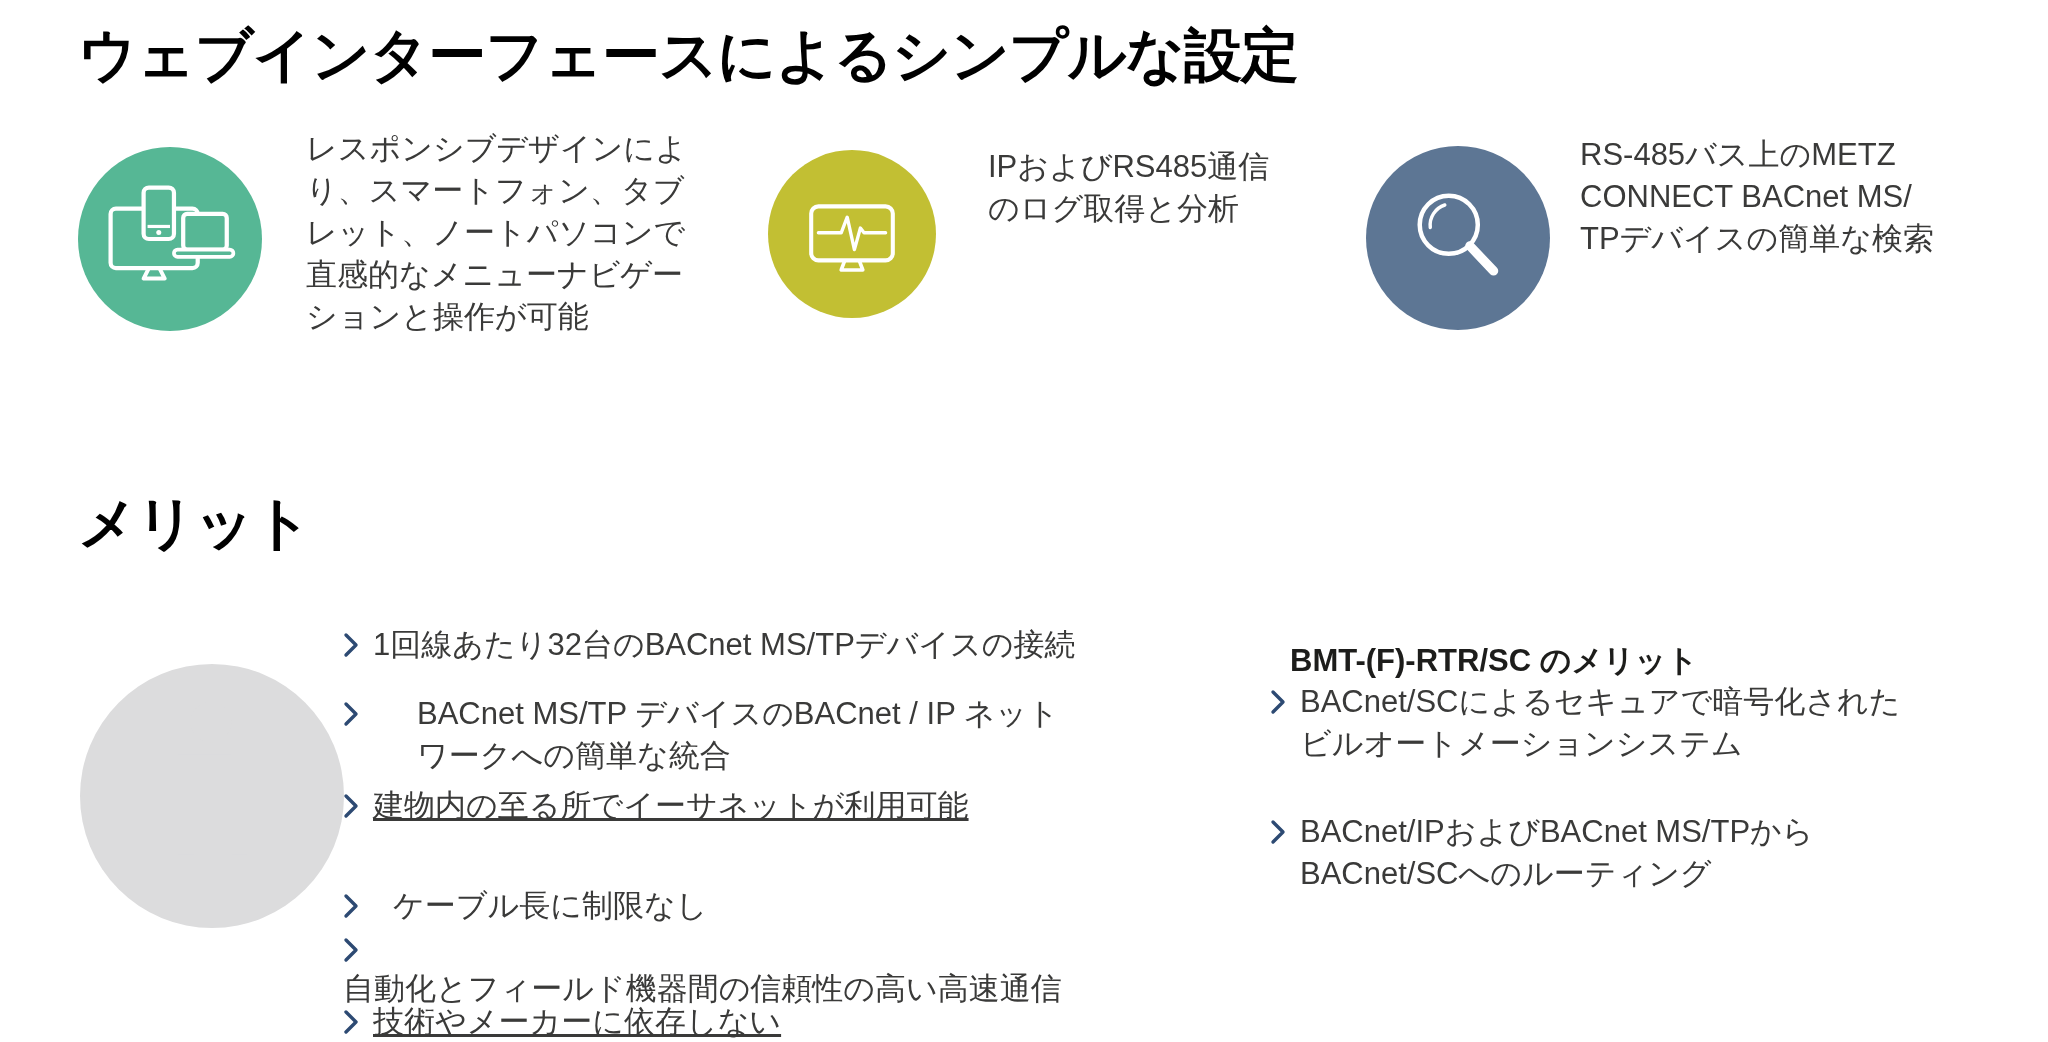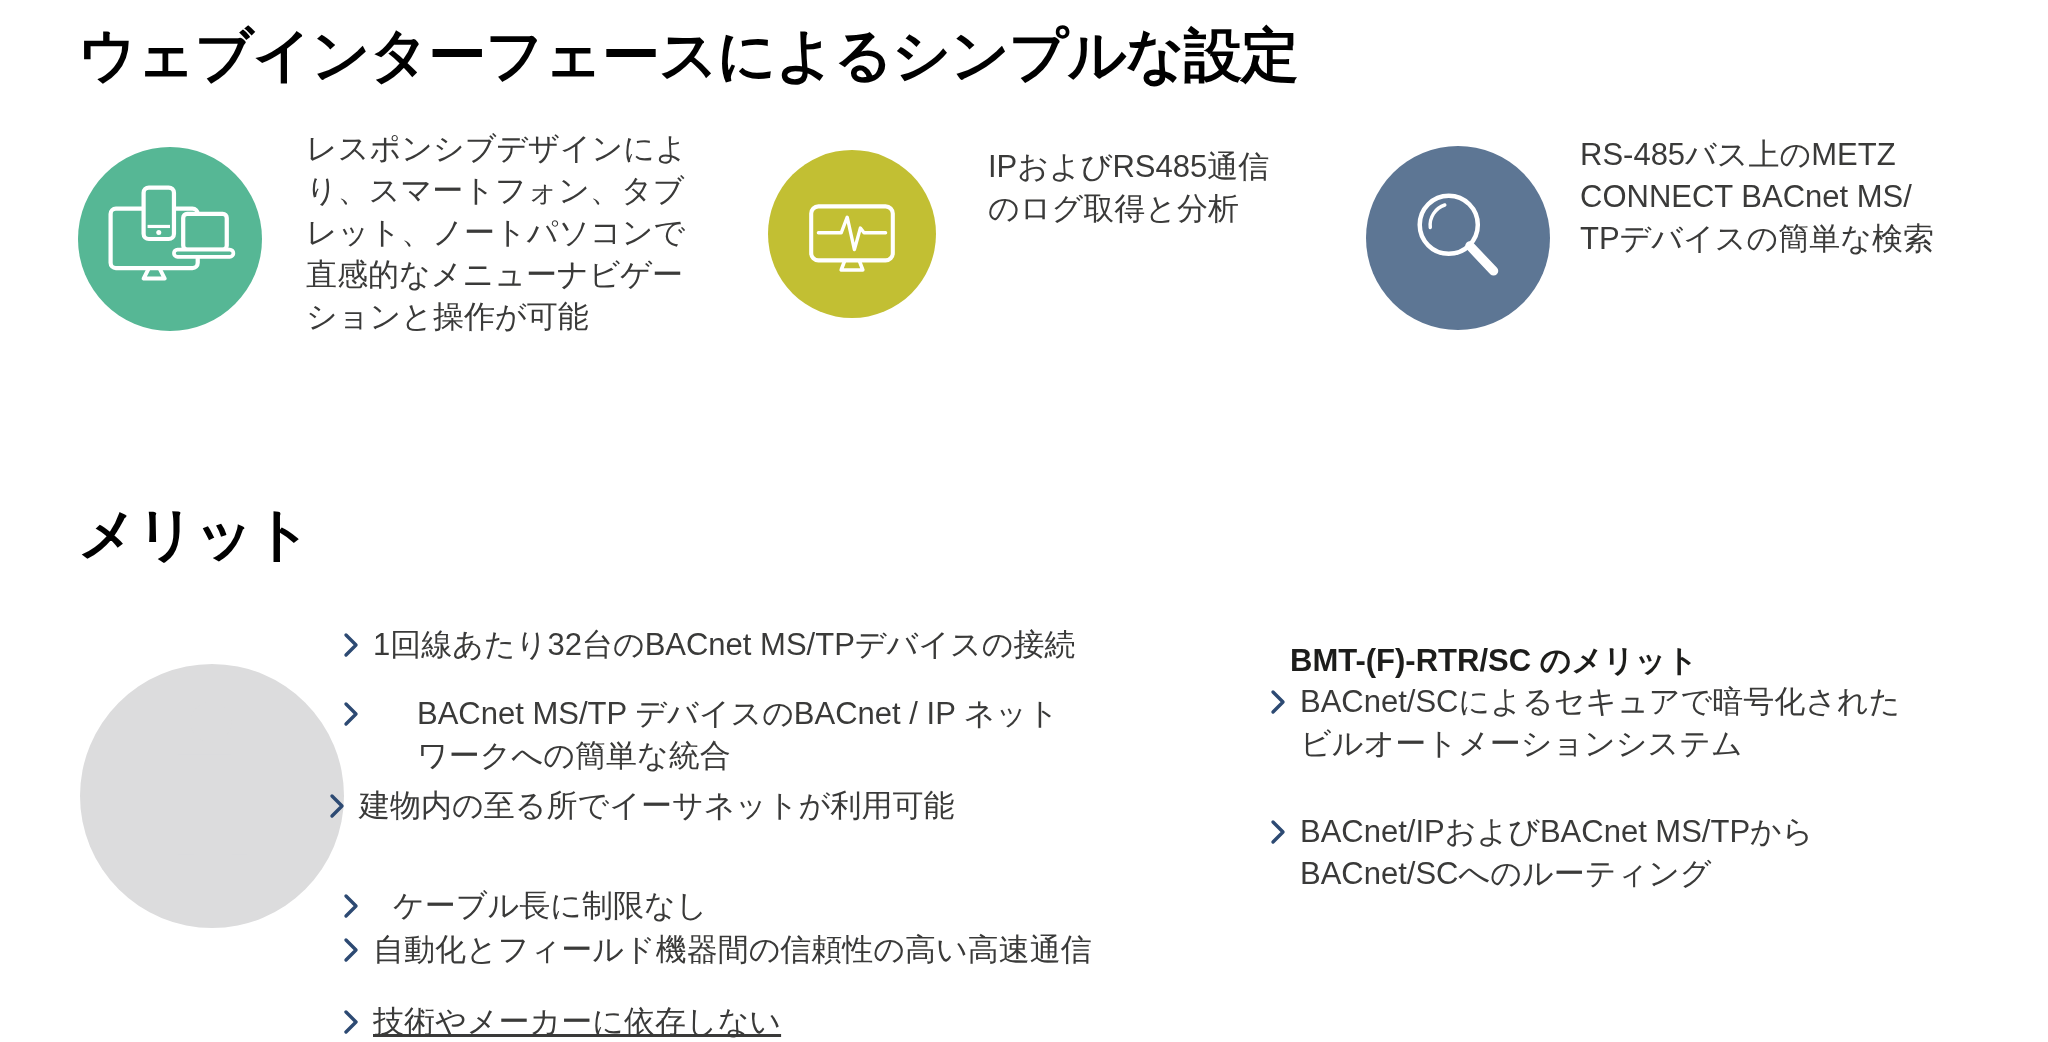--- a/index.html
+++ b/index.html
@@ -69,52 +69,52 @@
   <svg width="132" height="132" viewBox="0 0 100 100">
     <circle cx="43" cy="40" r="22" fill="none" stroke="#fff" stroke-width="3.4"></circle>
     <path d="M29 42 A 16 16 0 0 1 40 25" fill="none" stroke="#fff" stroke-width="2.6" stroke-linecap="round"></path>
     <line x1="59" y1="56" x2="77" y2="75" stroke="#fff" stroke-width="7" stroke-linecap="round"></line>
   </svg>
 </div>
 <div class="feature-text" style="left:1580px;top:134px;width:470px;">RS-485バス上のMETZ
 CONNECT BACnet MS/
 TPデバイスの簡単な検索</div>
 
-<div class="abs h1" style="left:78px;top:490px;margin-top:11px;">メリット</div>
+<div class="abs h1" style="left:78px;top:490px;">メリット</div>
 
 <div class="info-circle" style="left: 80px; top: 664px; width: 264px; height: 264px; font-size: 218px; background: rgb(220, 220, 221); color: rgb(220, 220, 221);">
   <span style="margin-top:-12px;">i</span>
 </div>
 
 <div class="bullet" style="left:343px;top:599px;width:900px;">
   <span class="chev"><svg width="16" height="28" viewBox="0 0 16 28">
         <polyline points="3,4 13,14 3,24" fill="none" stroke="#2d4a73" stroke-width="3.4" stroke-linecap="round" stroke-linejoin="round"></polyline>
       </svg></span>
   <span class="btext">1回線あたり32台のBACnet MS/TPデバイスの接続</span>
 </div>
 <div class="bullet" style="left:343px;top:668px;width:900px;gap:44px;">
   <span class="chev"><svg width="16" height="28" viewBox="0 0 16 28">
         <polyline points="3,4 13,14 3,24" fill="none" stroke="#2d4a73" stroke-width="3.4" stroke-linecap="round" stroke-linejoin="round"></polyline>
       </svg></span>
   <span class="btext">BACnet MS/TP デバイスのBACnet / IP ネット
 ワークへの簡単な統合</span>
 </div>
-<div class="bullet" style="left:329px;top:760px;width:900px;">
+<div class="bullet" style="left:343px;top:760px;width:900px;text-decoration:underline;">
   <span class="chev"><svg width="16" height="28" viewBox="0 0 16 28">
         <polyline points="3,4 13,14 3,24" fill="none" stroke="#2d4a73" stroke-width="3.4" stroke-linecap="round" stroke-linejoin="round"></polyline>
       </svg></span>
   <span class="btext">建物内の至る所でイーサネットが利用可能</span>
 </div>
 <div class="bullet" style="left:343px;top:860px;width:900px;gap:20px;">
   <span class="chev"><svg width="16" height="28" viewBox="0 0 16 28">
         <polyline points="3,4 13,14 3,24" fill="none" stroke="#2d4a73" stroke-width="3.4" stroke-linecap="round" stroke-linejoin="round"></polyline>
       </svg></span>
   <span class="btext">ケーブル長に制限なし</span>
 </div>
-<div class="bullet" style="left:343px;top:904px;width:900px;">
+<div class="bullet" style="left:343px;top:904px;width:900px;flex-direction:column;">
   <span class="chev"><svg width="16" height="28" viewBox="0 0 16 28">
         <polyline points="3,4 13,14 3,24" fill="none" stroke="#2d4a73" stroke-width="3.4" stroke-linecap="round" stroke-linejoin="round"></polyline>
       </svg></span>
   <span class="btext">自動化とフィールド機器間の信頼性の高い高速通信</span>
 </div>
 <div class="bullet" style="left:343px;top:976px;width:900px;text-decoration:underline;">
   <span class="chev"><svg width="16" height="28" viewBox="0 0 16 28">
         <polyline points="3,4 13,14 3,24" fill="none" stroke="#2d4a73" stroke-width="3.4" stroke-linecap="round" stroke-linejoin="round"></polyline>
       </svg></span>
   <span class="btext">技術やメーカーに依存しない</span>

